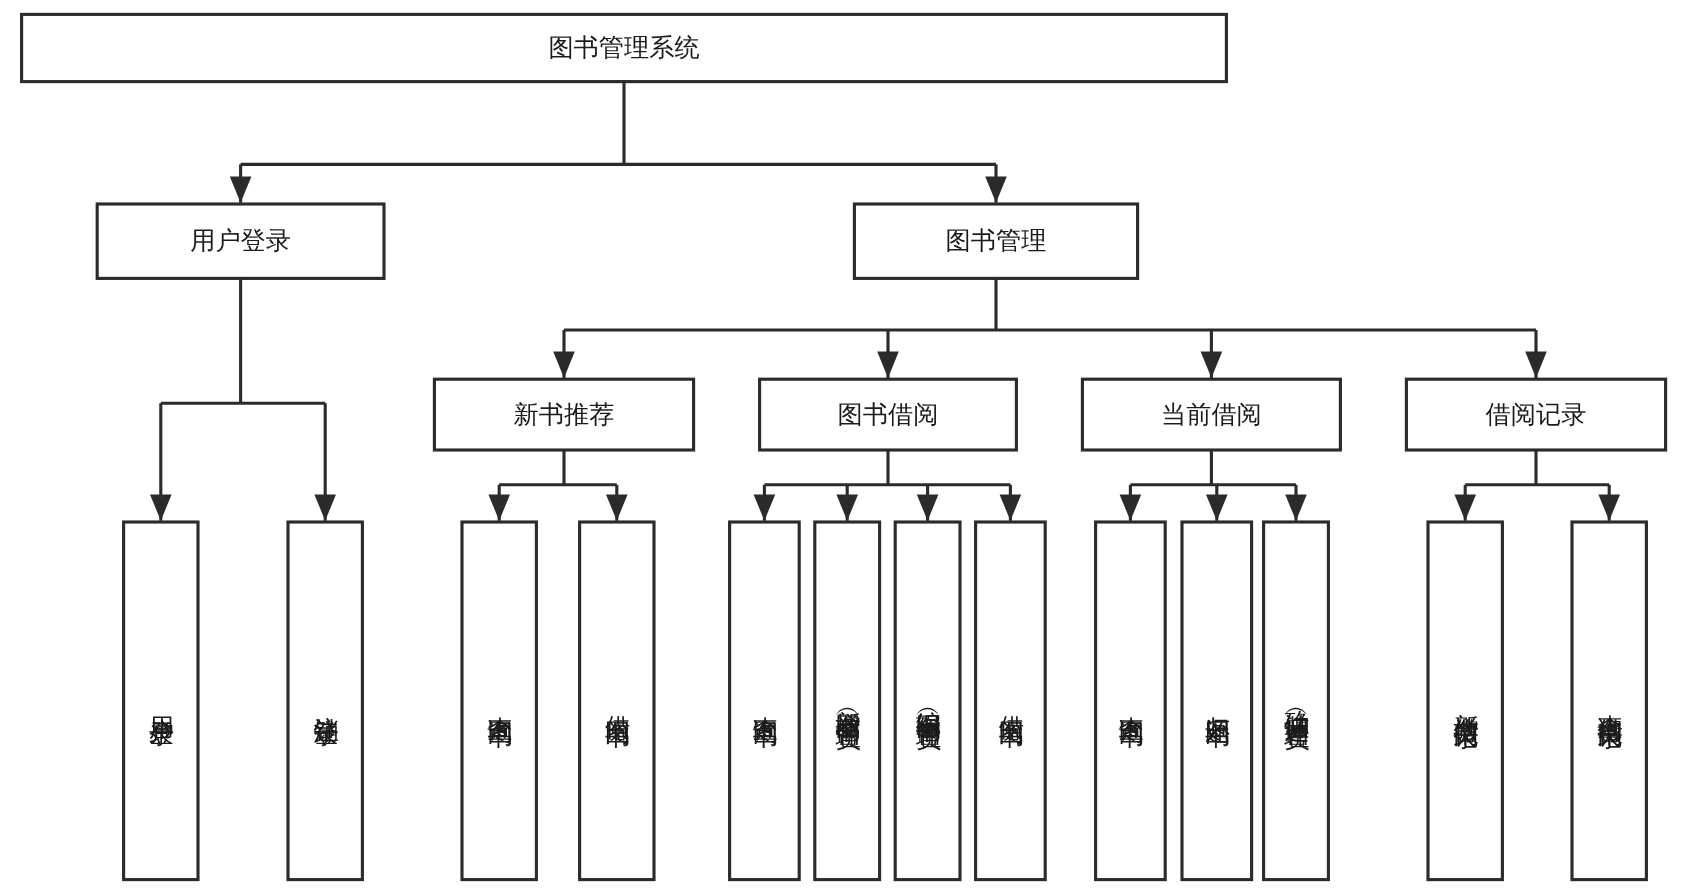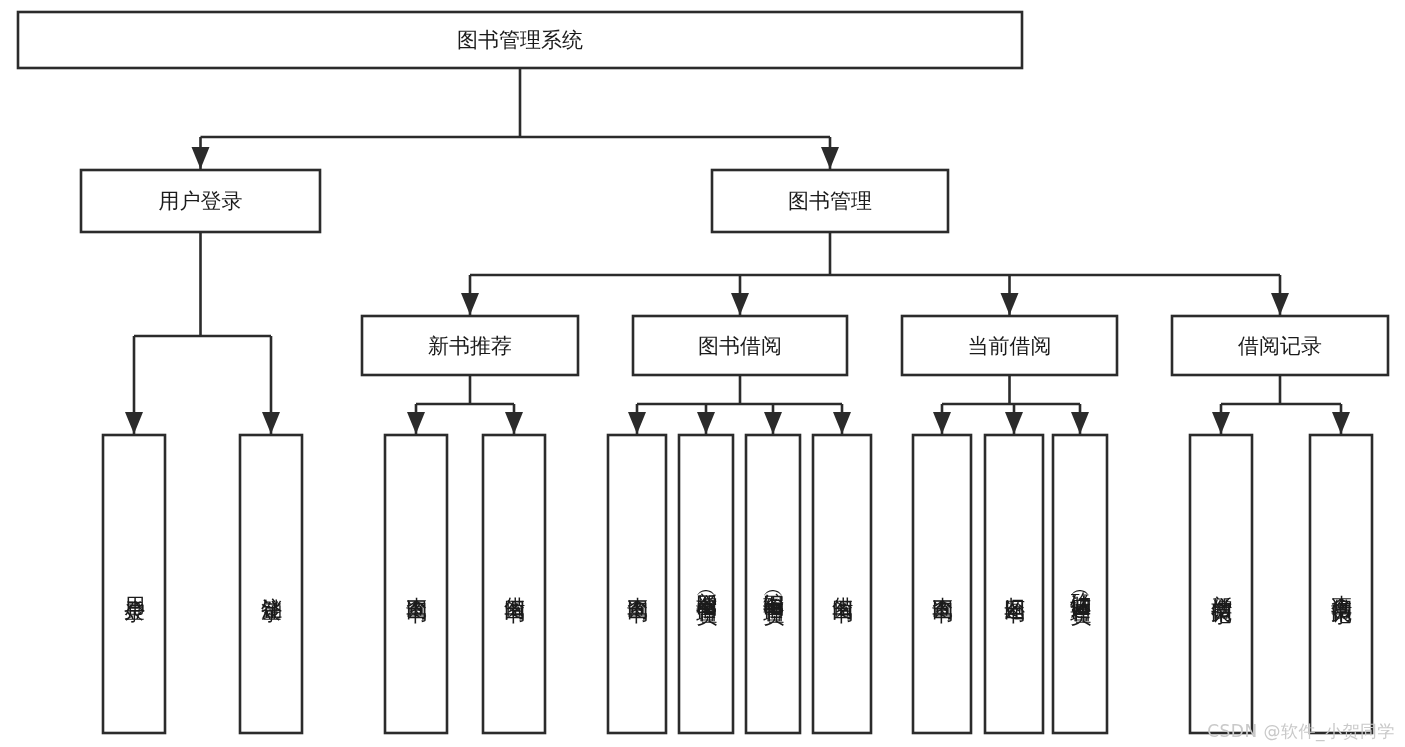--- a/index.html
+++ b/index.html
@@ -177,14 +177,13 @@
       <div class="node-label-v" style="left: 679px; top: 435px; width: 54px; height: 298px;">新增图书（管理员）</div>
       <div class="node-label-v" style="left: 746px; top: 435px; width: 54px; height: 298px;">编辑图书（管理员）</div>
       <div class="node-label-v" style="left: 813px; top: 435px; width: 58px; height: 298px;">借阅图书</div>
       <div class="node-label-v" style="left: 913px; top: 435px; width: 58px; height: 298px;">查询图书</div>
       <div class="node-label-v" style="left: 985px; top: 435px; width: 58px; height: 298px;">归还图书</div>
       <div class="node-label-v" style="left: 1053px; top: 435px; width: 54px; height: 298px;">确认归还（管理员）</div>
       <div class="node-label-v" style="left: 1190px; top: 435px; width: 62px; height: 298px;">新增借阅记录</div>
       <div class="node-label-v" style="left: 1310px; top: 435px; width: 62px; height: 298px;">查询借阅记录</div>
     </div>
 
-  <div class="watermark">CSDN @软件_小贺同学</div>
 </div>
 
 </body></html>

